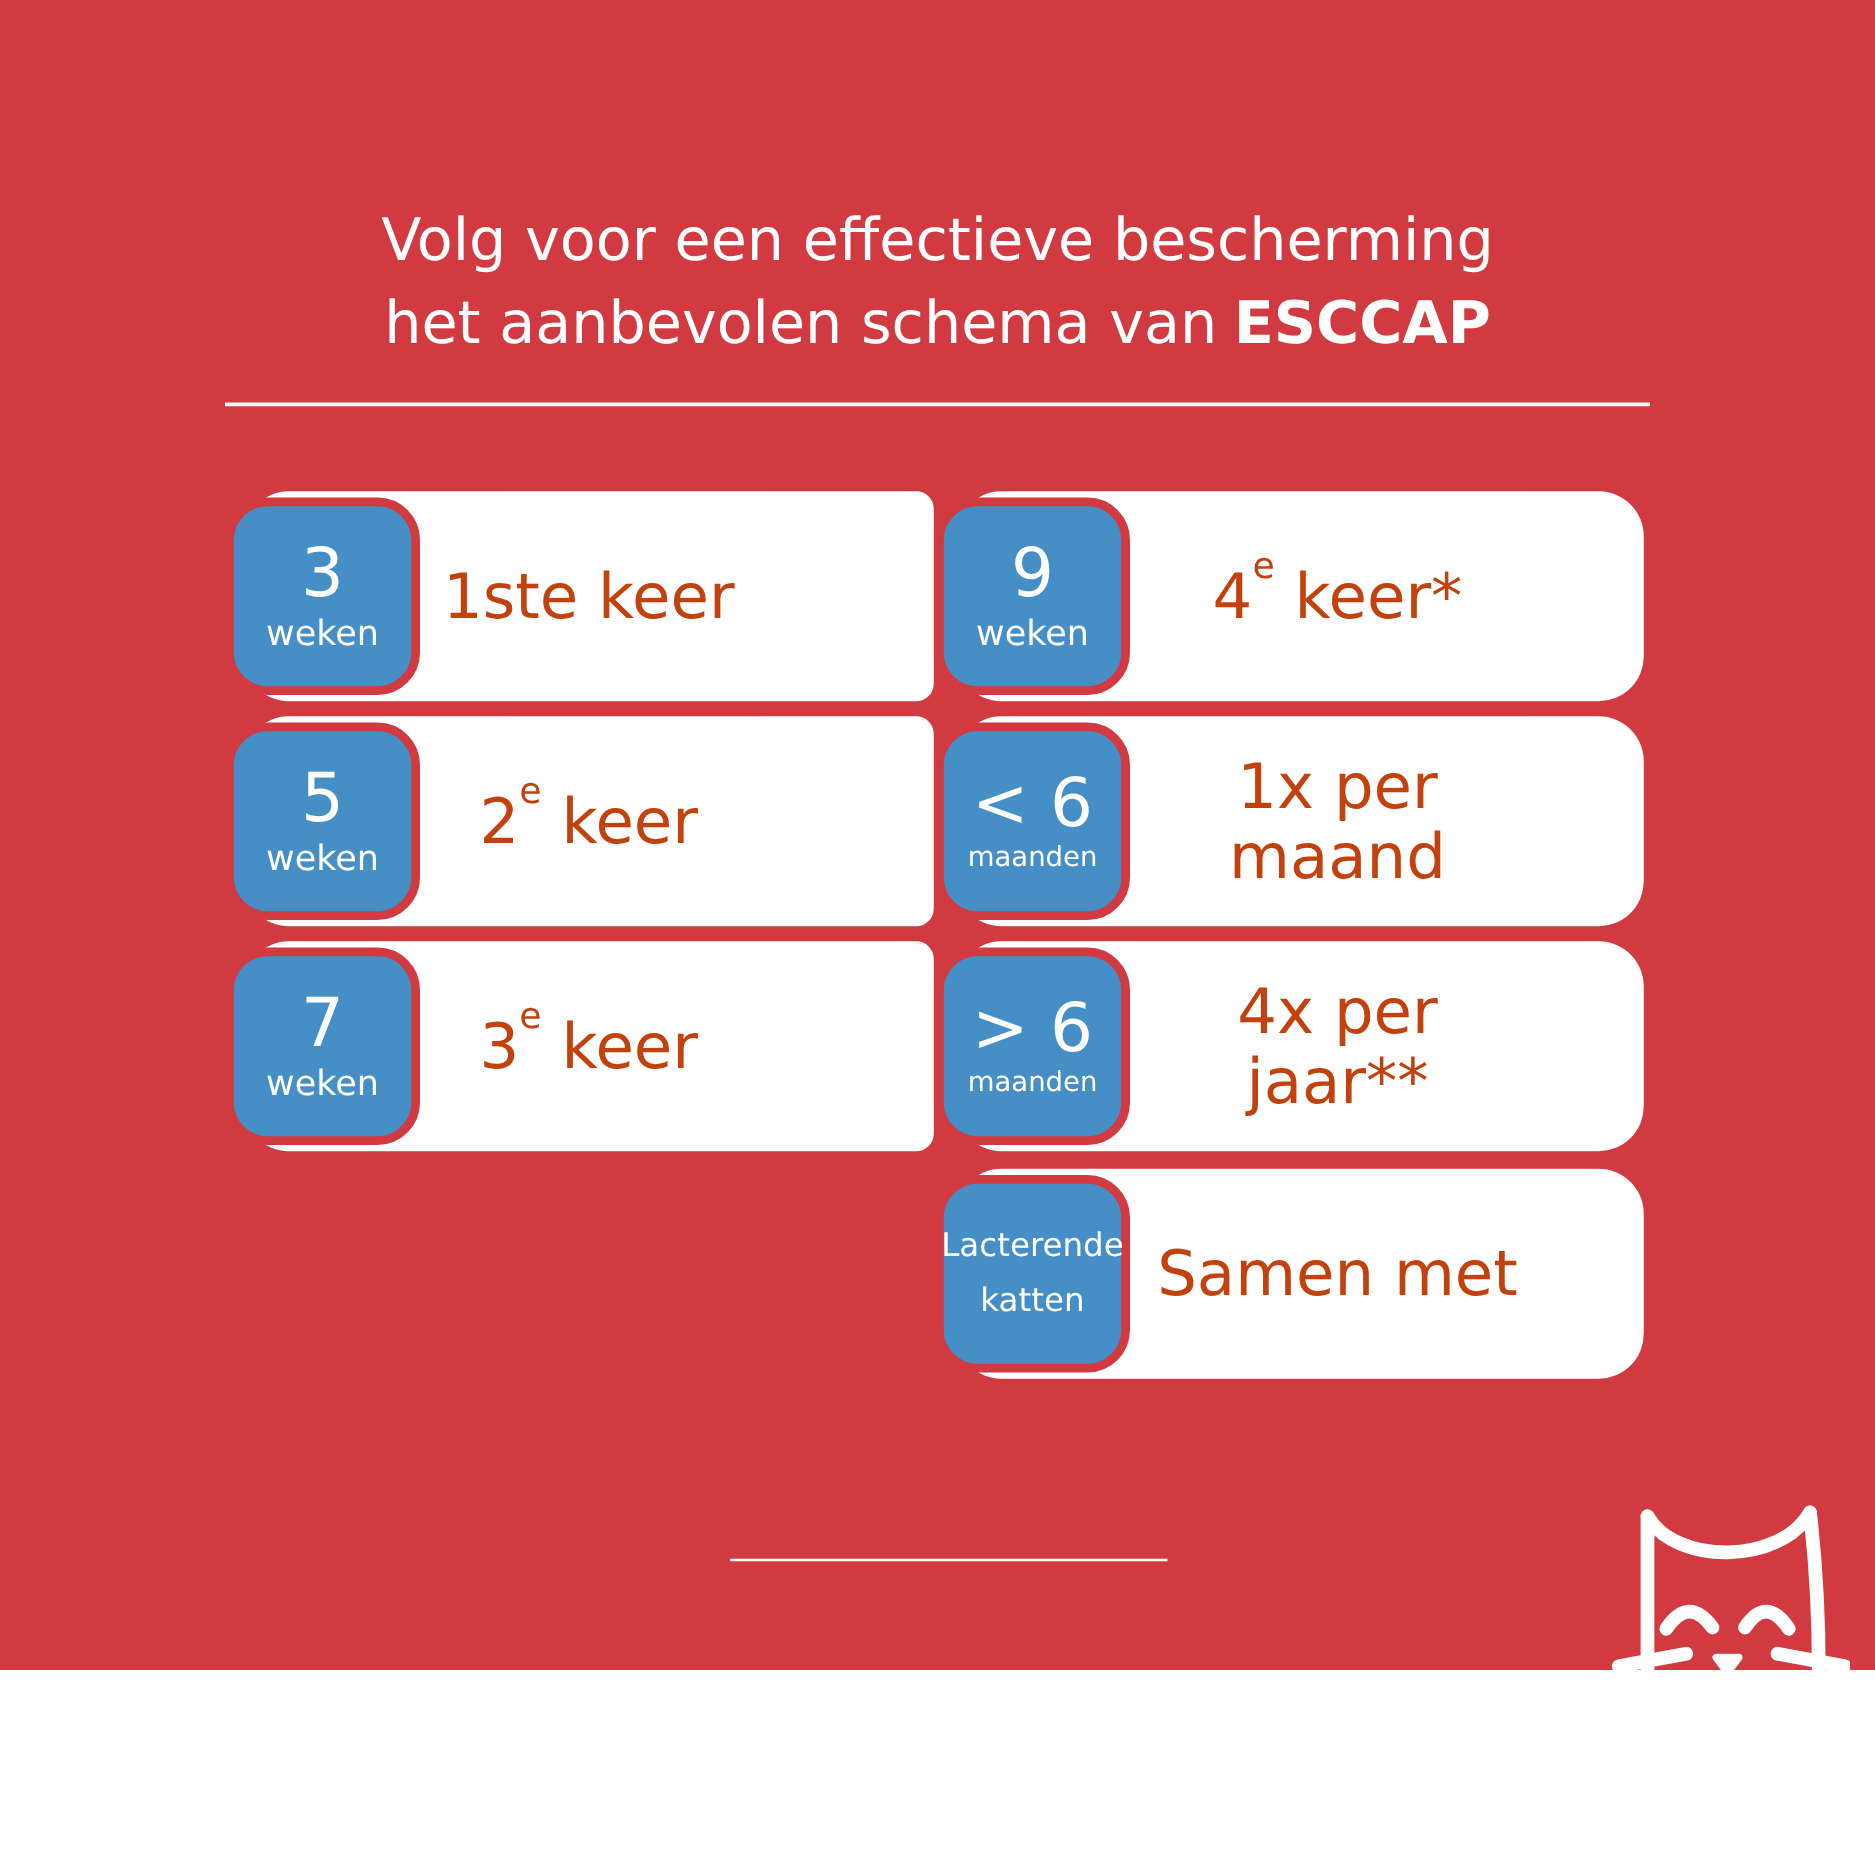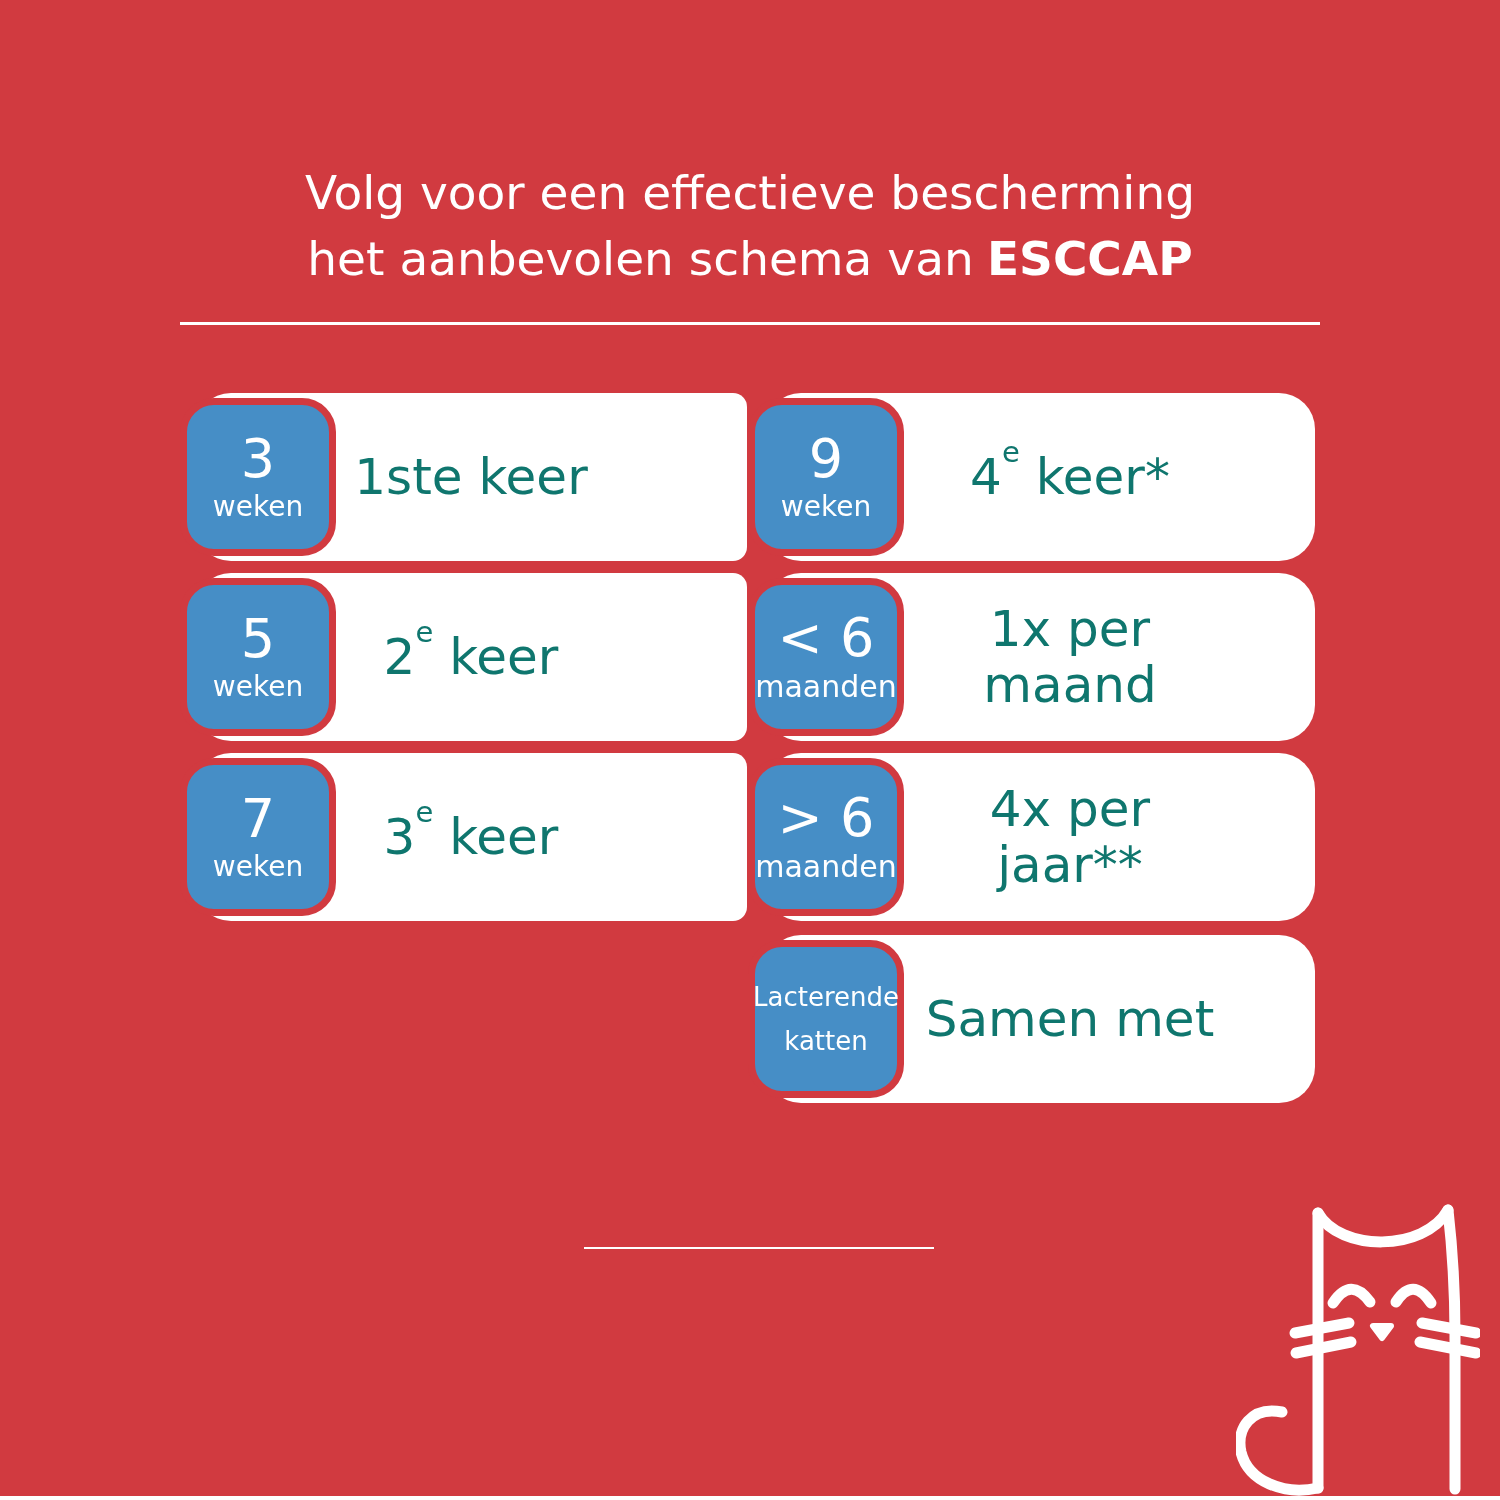--- a/index.html
+++ b/index.html
@@ -1,18 +1,18 @@
 <!DOCTYPE html>
 <html style="--red: #d13a40; --blue: #468ec6; --white: #ffffff;"><head>
 <meta charset="utf-8">
 <style>
   html,body{margin:0;padding:0;}
   body{width:1500px;height:1500px;overflow:hidden;}
   .canvas{
-    position:relative;width:1500px;height:1496px;
+    position:relative;width:1500px;height:1336px;
     background:var(--red,#d13a40);
     font-family:"DejaVu Sans","Liberation Sans",sans-serif;
   }
   
   .title{
     position:absolute;top:160px;left:0;width:100%;
     text-align:center;color:#ffffff;
     font-size:47px;line-height:66px;font-weight:normal;
   }
   .title .t-bold{font-weight:bold;margin-left:0.28em;}
@@ -26,38 +26,38 @@
   .cell.col-right{left:748px;width:567px;}
   .r0{top:393px}.r1{top:573px}.r2{top:753px}.r3{top:935px}
   .card{
     position:absolute;top:0;bottom:0;right:0;left:15px;
     background:var(--white,#ffffff);
     border-radius:36px 14px 14px 36px;
     display:flex;align-items:center;justify-content:center;
   }
   .col-right .card{left:17px;border-radius:36px;padding-left:60px;}
   .card-text{
-    font-size:50px;line-height:56px;color:#0f766e;
+    font-size:50px;line-height:56px;color:#c2410c;
     text-align:center;font-weight:500;
   }
   .card-text sup{
     font-size:58%;position:relative;top:-0.5em;line-height:0;
   }
   .card-line2{display:block;}
   .card-line2:empty{display:none;}
   .badge{
     position:absolute;left:0;top:5px;width:156px;height:158px;
     box-sizing:border-box;border:7px solid var(--red,#d13a40);
     background:var(--blue,#468ec6);border-radius:34px;
     display:flex;flex-direction:column;align-items:center;justify-content:center;
     color:#ffffff;text-align:center;z-index:2;
   }
   .badge-value{font-size:54px;line-height:1.05;}
   .badge-label{font-size:28px;line-height:1.15;margin-top:3px;}
-  .mid-badge .badge-label{font-size:30px;}
+  .mid-badge .badge-label{font-size:22px;}
   .small-badge .badge-value{font-size:26px;line-height:1.25;}
   .small-badge .badge-label{font-size:26px;line-height:1.25;margin-top:12px;}
   
   .brand{
     position:absolute;left:183px;top:1206px;color:#ffffff;
     font-family:"Liberation Serif","DejaVu Serif",serif;
     font-size:78px;letter-spacing:11px;font-weight:normal;white-space:nowrap;
   }
   .brand-line{
     position:absolute;left:584px;top:1247px;width:350px;height:2px;

